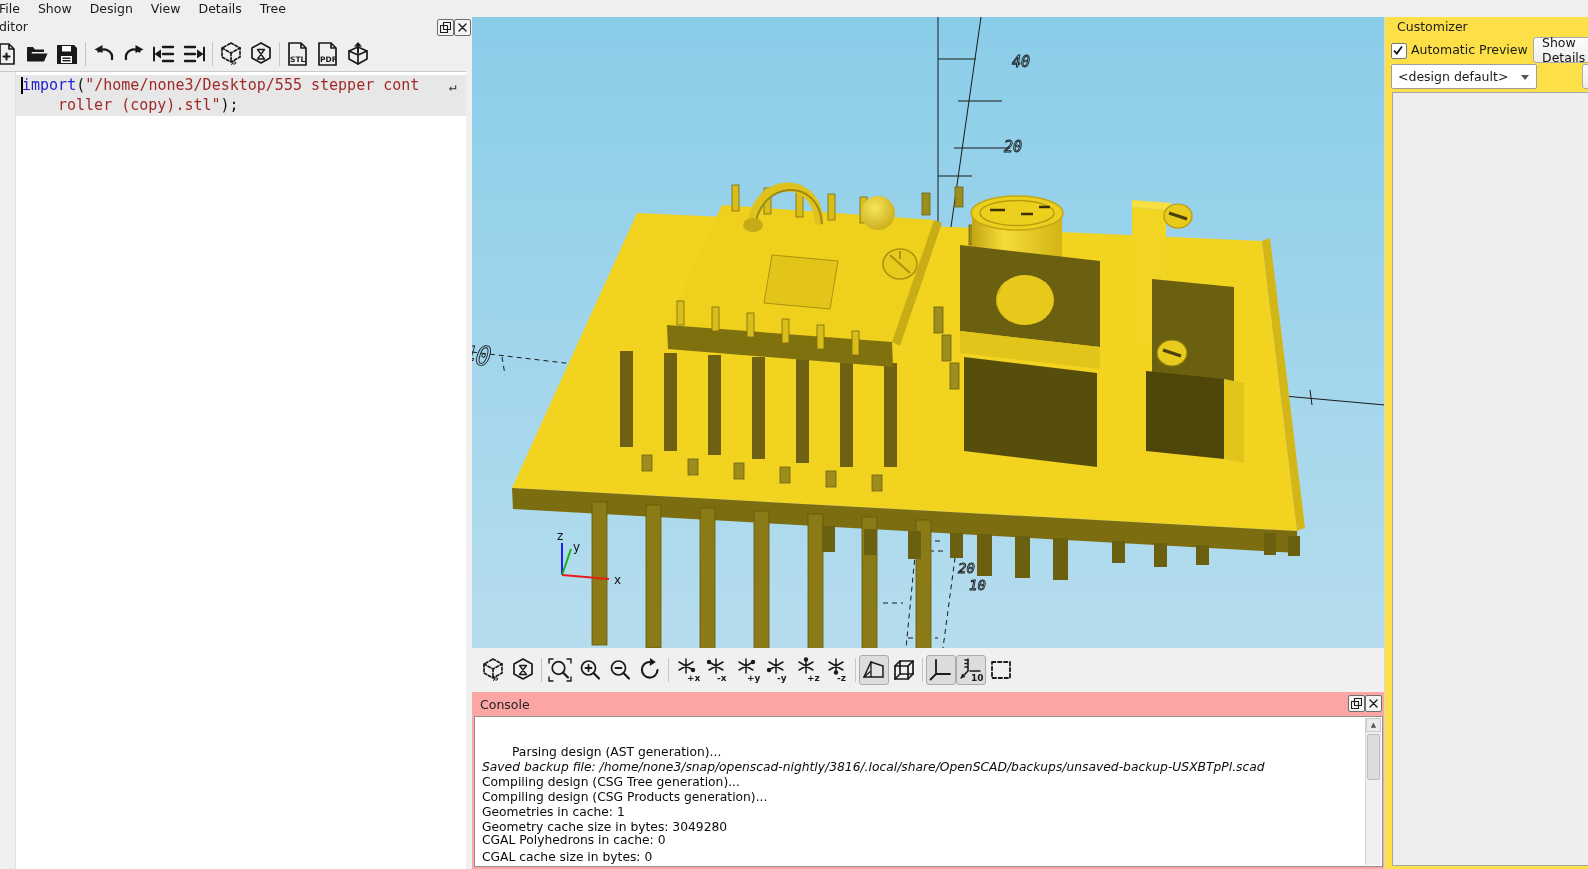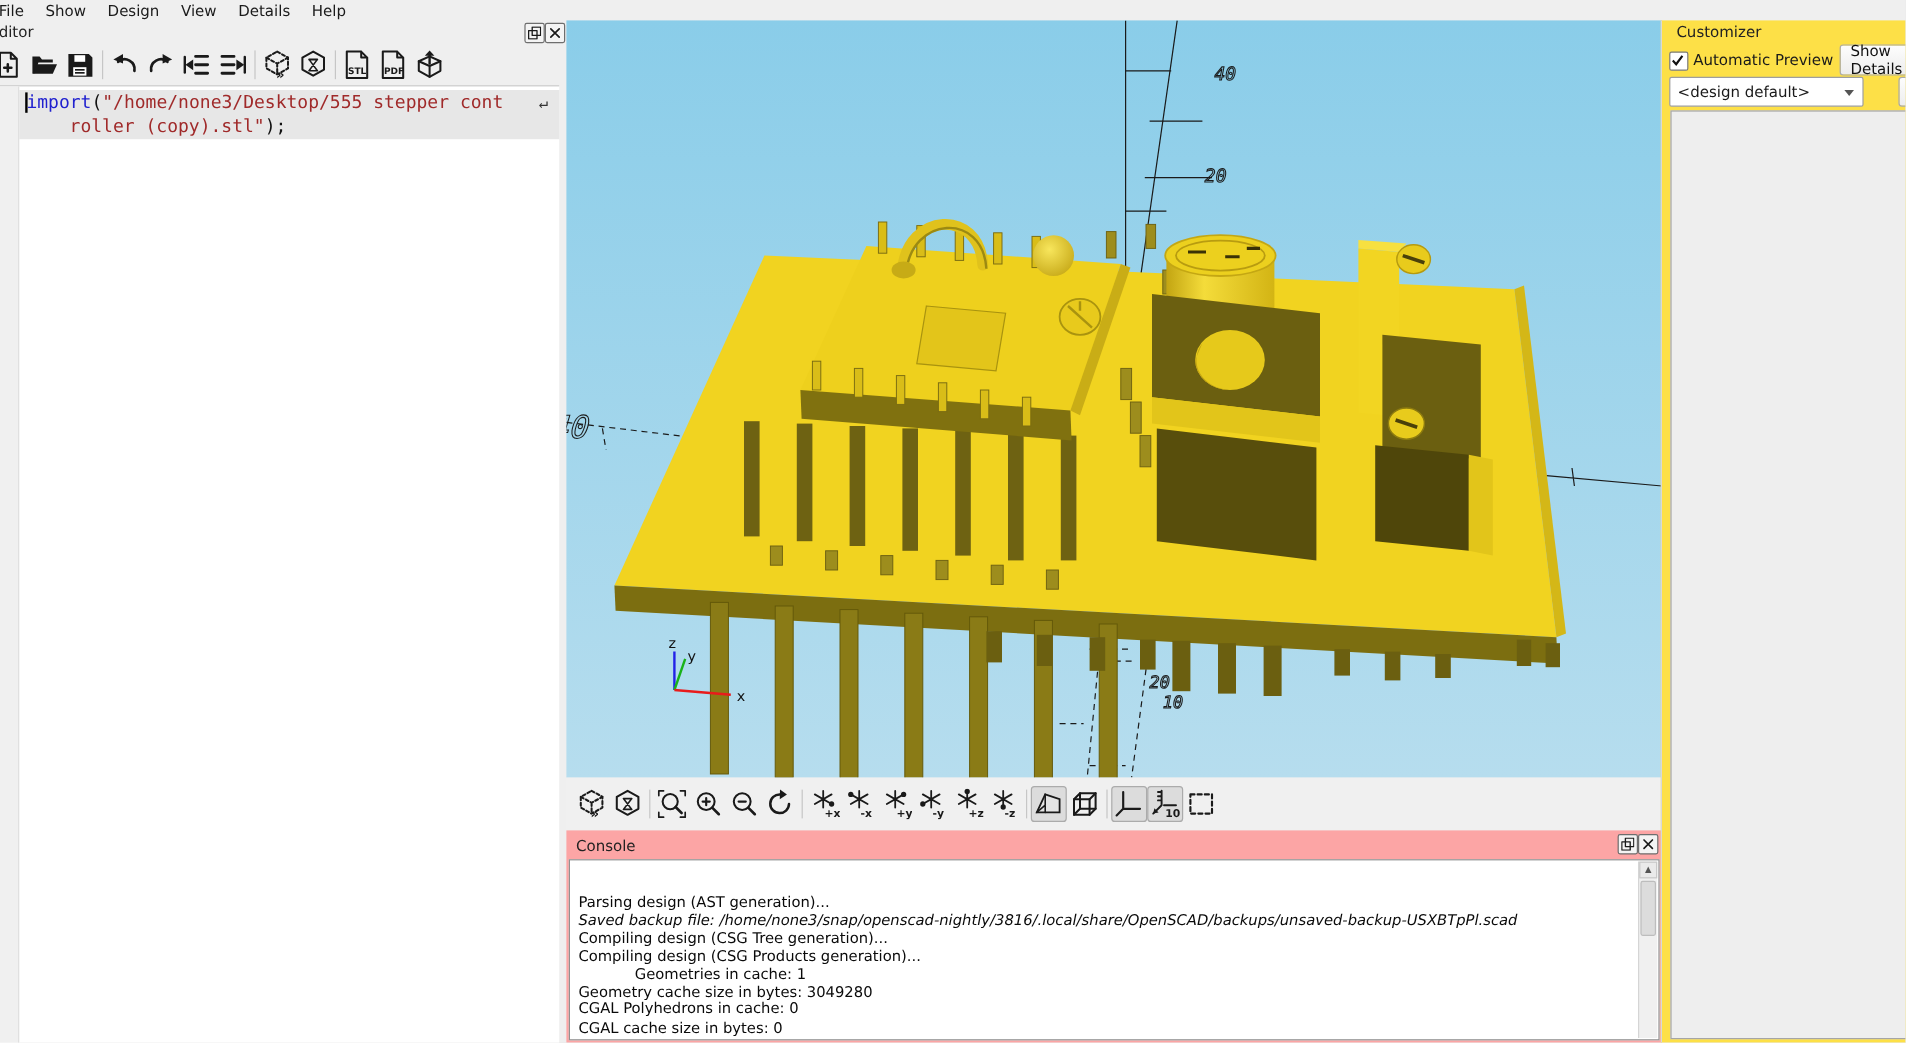--- a/index.html
+++ b/index.html
@@ -50,39 +50,39 @@
   #cthumb{position:absolute;left:1px;top:16px;width:13px;height:46px;background:#dcdcdc;border:1px solid #bdbdbd;border-radius:2px;box-sizing:border-box;}
   
   #customizer{left:1384px;top:17px;width:204px;height:852px;background:#fde047;border-left:1px solid #d8d8d8;}
   #cust-title{left:12px;top:2px;}
   .qbtn{background:linear-gradient(#fdfdfd,#ededed);border:1px solid #ababab;border-radius:3px;
         font-size:12.5px;color:#111;display:flex;align-items:center;justify-content:center;box-sizing:border-box;}
   #chkbox{left:6px;top:26px;width:14px;height:14px;background:#fff;border:1px solid #7a7a7a;border-radius:2px;}
   #chkbox svg{width:12px;height:12px;}
   #autoprev-label{left:26px;top:25px;font-size:12.5px;}
   #showdetails{left:148px;top:20px;width:90px;height:26px;padding:0 8px;justify-content:flex-start;}
-  #designsel{left:6px;top:47px;width:162px;height:25px;background:#fff;border:1px solid #9e9e9e;border-radius:2px;
+  #designsel{left:6px;top:47px;width:146px;height:25px;background:#fff;border:1px solid #9e9e9e;border-radius:2px;
              font-size:12.5px;display:flex;align-items:center;padding-left:6px;box-sizing:border-box;}
   #designsel .arrow{position:absolute;right:7px;top:10px;width:0;height:0;
              border-left:4px solid transparent;border-right:4px solid transparent;border-top:5px solid #555;}
   #btn2{left:197px;top:47px;width:34px;height:25px;}
   #parambox{left:7px;top:75px;width:260px;height:774px;background:#eeeeee;border:1px solid #a5a5a5;box-sizing:border-box;}
 </style>
 </head>
 <body>
 
 <div id="root">
 
   <div id="menubar" class="abs">
     <span class="mitem">File</span>
     <span class="mitem">Show</span>
     <span class="mitem">Design</span>
     <span class="mitem">View</span>
     <span class="mitem">Details</span>
-    <span class="mitem">Help</span>
+    <span class="mitem">Tree</span>
   </div>
 
   <div id="editor" class="abs">
     <div class="abs ptitle" style="left:-9px;top:2px;">Editor</div>
     <div class="abs winbtn" style="left:437px;top:2px;">
       <svg width="11" height="11">
           <rect x="3.5" y="0.5" width="7" height="7" class="s" style="stroke-width:1.1"></rect>
           <rect x="0.5" y="3.5" width="7" height="7" fill="#f4f4f4" class="s" style="stroke-width:1.1"></rect>
         </svg>
     </div>
@@ -484,25 +484,25 @@
           <rect x="3.5" y="0.5" width="7" height="7" class="s" style="stroke-width:1.1"></rect>
           <rect x="0.5" y="3.5" width="7" height="7" fill="#f4f4f4" class="s" style="stroke-width:1.1"></rect>
         </svg>
     </div>
     <div class="abs winbtn" style="left:893px;top:3px;">
       <svg width="11" height="11">
           <path class="s" style="stroke-width:1.4" d="M2,2L9,9M9,2L2,9"></path>
         </svg>
     </div>
     <div id="console-content" class="abs">
-      <div class="clog" style="top:28px;">Parsing design (AST generation)...</div>
+      <div class="clog" style="top:28px;margin-left:30px;">Parsing design (AST generation)...</div>
       <div class="clog" style="top:43px;font-style:italic;">Saved backup file: /home/none3/snap/openscad-nightly/3816/.local/share/OpenSCAD/backups/unsaved-backup-USXBTpPl.scad</div>
       <div class="clog" style="top:58px;">Compiling design (CSG Tree generation)...</div>
       <div class="clog" style="top:73px;">Compiling design (CSG Products generation)...</div>
-      <div class="clog" style="top:88px;margin-left:47px;">Geometries in cache: 1</div>
+      <div class="clog" style="top:88px;">Geometries in cache: 1</div>
       <div class="clog" style="top:103px;">Geometry cache size in bytes: 3049280</div>
       <div class="clog" style="top:116px;">CGAL Polyhedrons in cache: 0</div>
       <div class="clog" style="top:133px;">CGAL cache size in bytes: 0</div>
       <div id="cscroll">
         <div class="sarrow">▲</div>
         <div id="cthumb"></div>
       </div>
     </div>
   </div>
 

